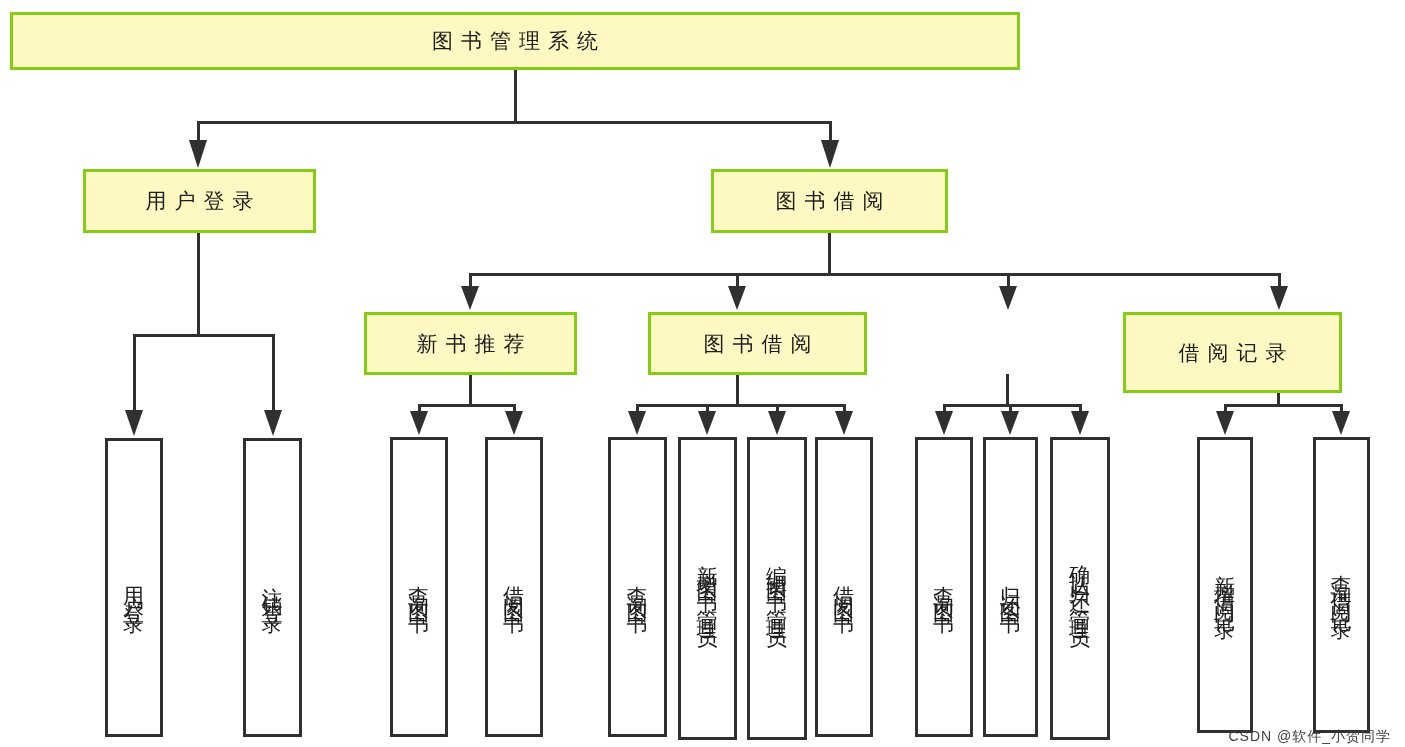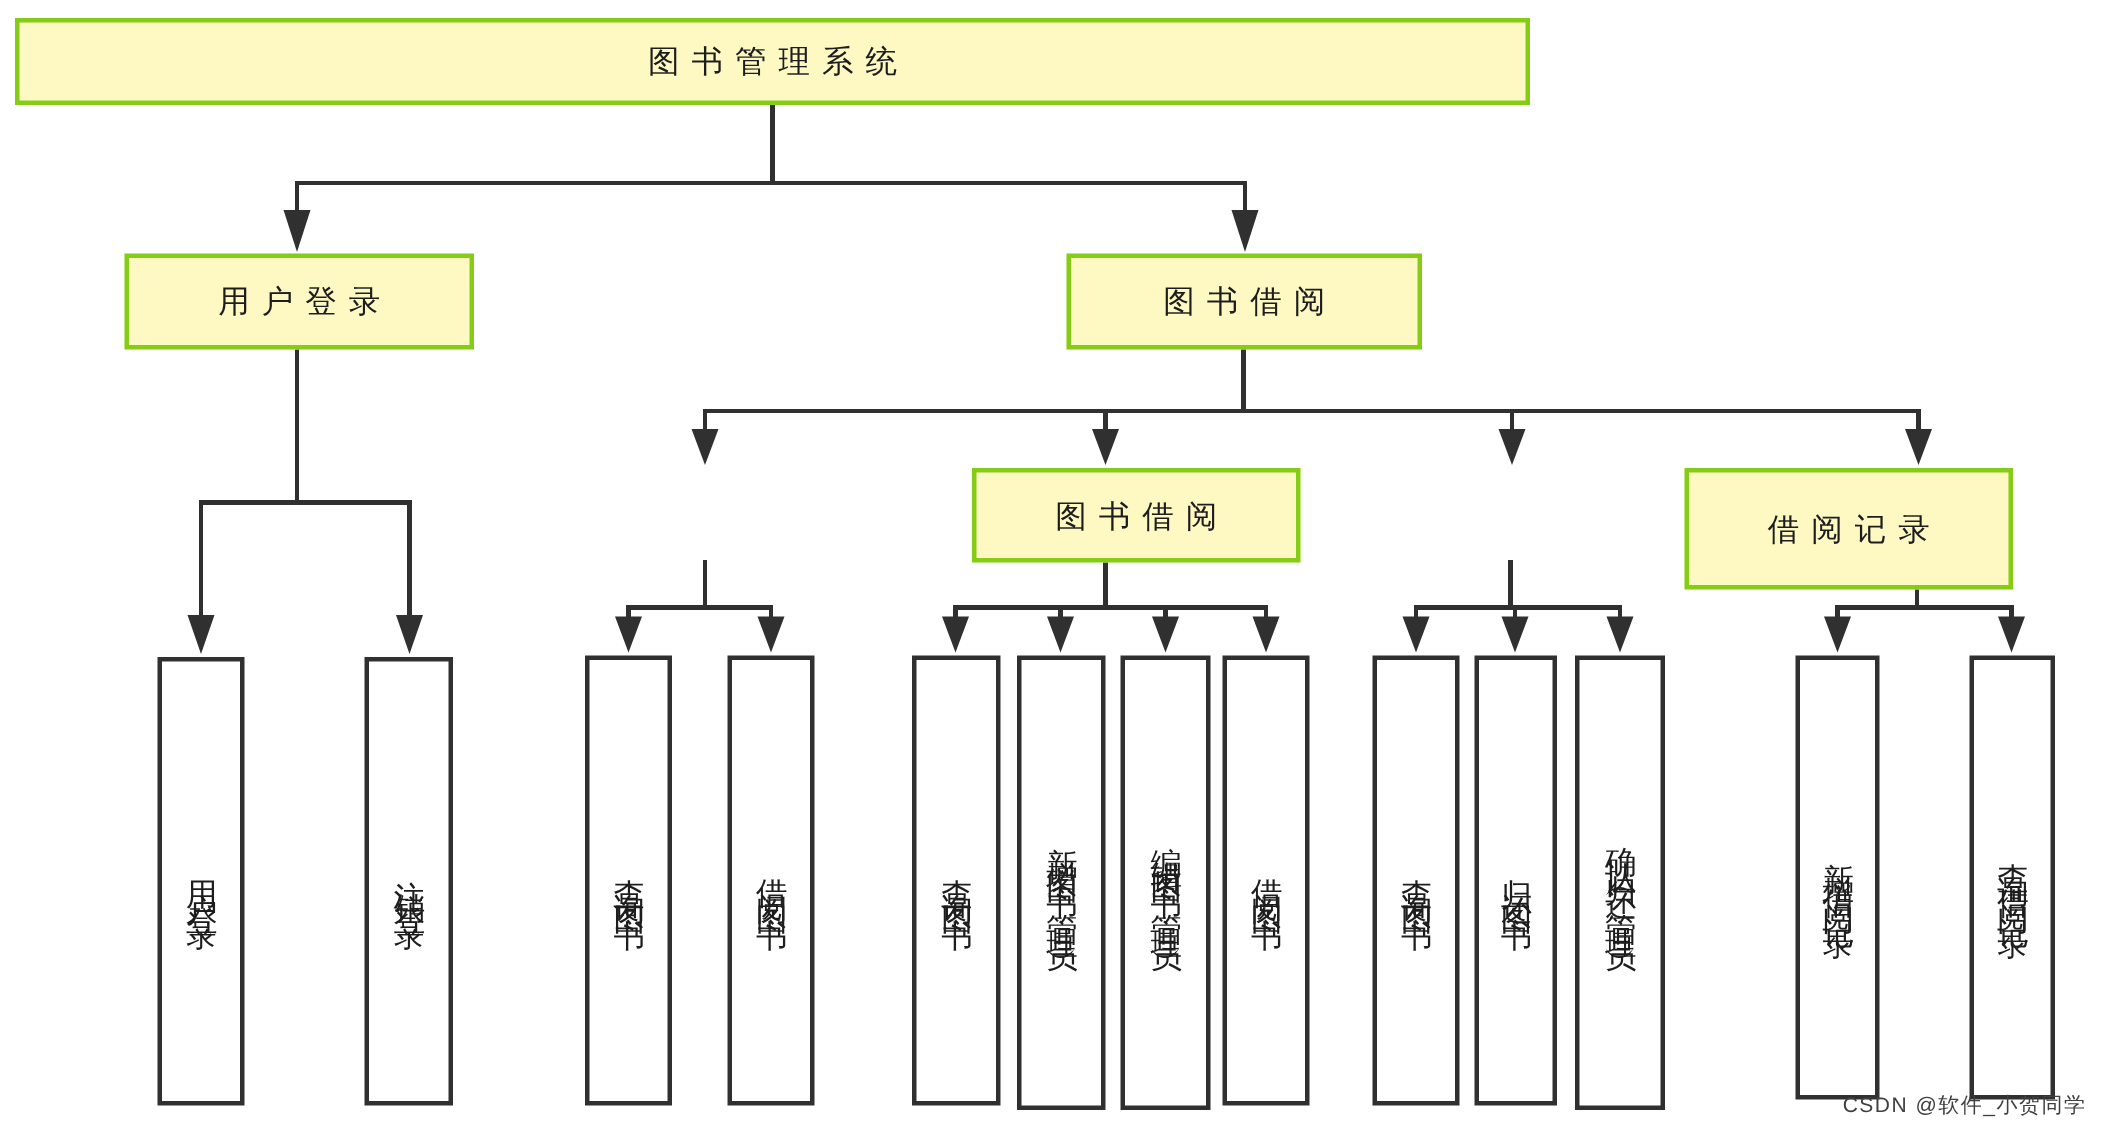--- a/index.html
+++ b/index.html
@@ -136,20 +136,21 @@
       <polygon points="1216,411 1234,411 1225,435"></polygon>
       <polygon points="1332,411 1350,411 1341,435"></polygon>
     </g>
   </svg>
 
   <div class="box" style="left:10px; top:12px; width:1010px; height:58px;">图书管理系统</div>
 
   <div class="box" style="left:83px; top:169px; width:233px; height:64px;">用户登录</div>
   <div class="box" style="left:711px; top:169px; width:237px; height:64px;">图书借阅</div>
 
+  <div class="box" style="left:364px; top:312px; width:213px; height:63px;">新书推荐</div>
   <div class="box" style="left:628px; top:312px; width:219px; height:63px;margin-left:20px;">图书借阅</div>
   <div class="box" style="left:1123px; top:312px; width:219px; height:81px;">借阅记录</div>
 
   <div class="vbox" style="left:105px; top:438px; width:58px; height:299px;">用户登录</div>
   <div class="vbox" style="left:243px; top:438px; width:59px; height:299px;">注销登录</div>
 
   <div class="vbox" style="left:390px; top:437px; width:58px; height:300px;">查询图书</div>
   <div class="vbox" style="left:485px; top:437px; width:58px; height:300px;">借阅图书</div>
 
   <div class="vbox" style="left:608px; top:437px; width:59px; height:300px;">查询图书</div>

